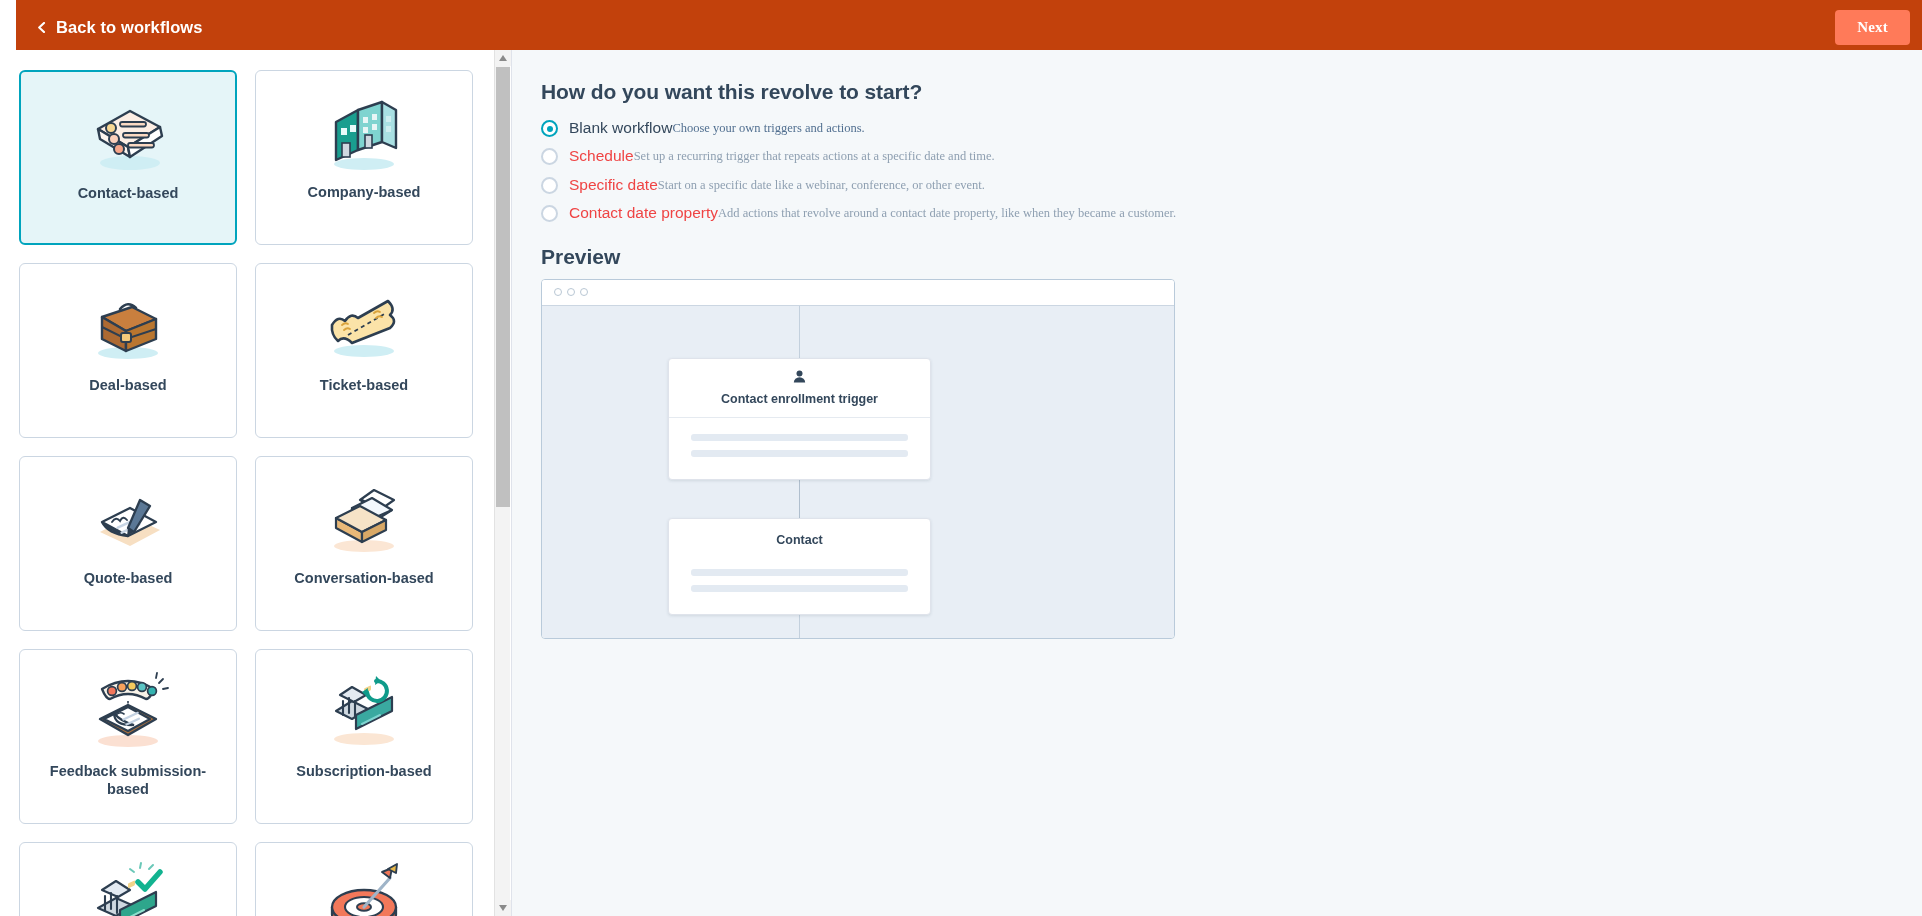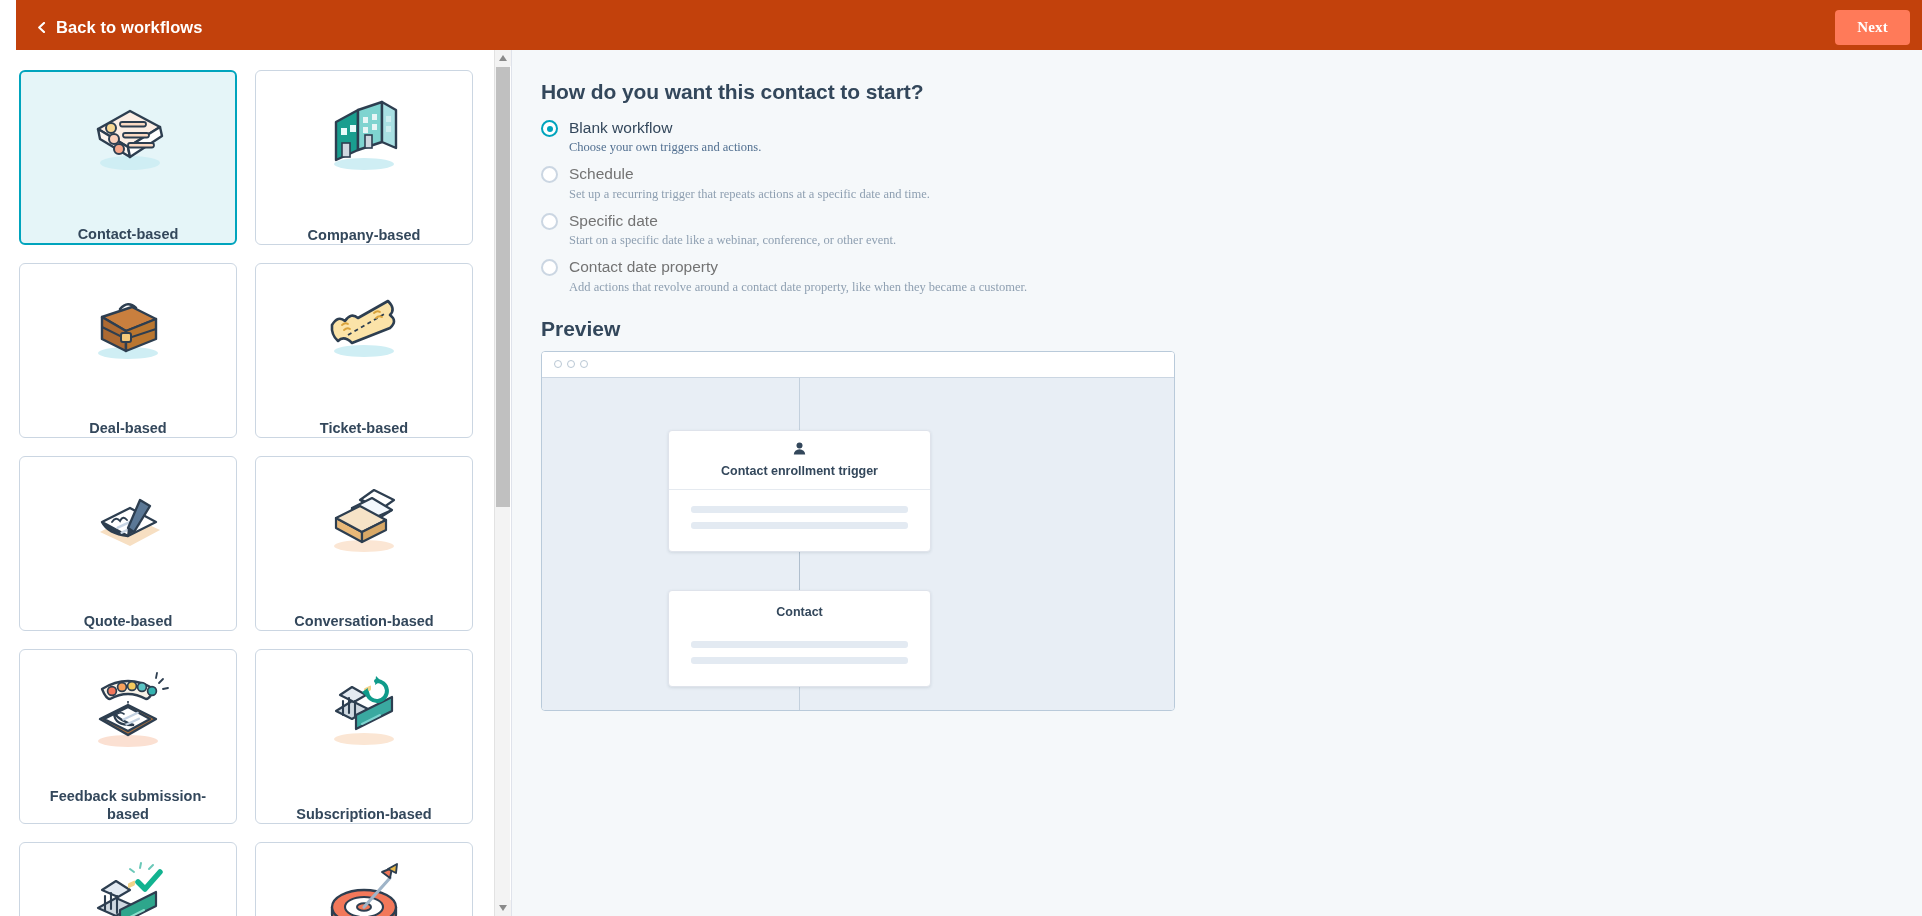--- a/index.html
+++ b/index.html
@@ -53,21 +53,21 @@
     grid-template-columns: repeat(2, 218px);
     gap: 18px 18px;
     padding: 20px 0 0 19px;
   }
   .type-card {
     width: 218px; height: 175px;
     border: 1px solid #cbd6e2;
     border-radius: 6px;
     background: #ffffff;
     display: flex; flex-direction: column;
-    align-items: center; justify-content: space-between;
+    align-items: center; justify-content: flex-start;
     cursor: pointer;
     position: relative;
   }
   .type-card.selected {
     border: 2px solid #00a4bd;
     background: #e5f5f8;
   }
   .card-art {
     height: 112px; width: 100%;
     display: flex; align-items: center; justify-content: center;
@@ -121,26 +121,26 @@
     position: relative; cursor: pointer;
   }
   .radio-dot.checked {
     border-color: #00a4bd;
   }
   .radio-dot.checked::after {
     content: ""; position: absolute;
     top: 3.5px; left: 3.5px; width: 6px; height: 6px;
     border-radius: 50%; background: #00a4bd;
   }
-  .radio-text { display: flex; flex-direction: column; }
+  .radio-text { display: flex; flex-direction: row; }
   .radio-label {
     font-size: 15.5px; color: #33475b; line-height: 1.25;
     cursor: pointer;
   }
-  .radio-row.disabled .radio-label { color: #737373; }
+  .radio-row.disabled .radio-label { color: #ef4444; }
   .radio-desc {
     font-size: 12.5px; color: #516f90; margin-top: 3px; font-family: Liberation Serif, serif;
   }
   .radio-row.disabled .radio-desc { color: #8e9fb1; }
 
   .preview-title {
     font-size: 21px; font-weight: bold; color: #33475b;
     margin: 0 0 10px 0;
   }
 
@@ -415,21 +415,21 @@
       <div class="sb-arrow sb-down">
         <svg width="8" height="6" viewBox="0 0 8 6">
             <path d="M0 0 L8 0 L4 6 Z" fill="#8a8a8a"></path>
           </svg>
       </div>
     </div>
   </div>
 
   <div class="right-panel">
 
-    <div class="section-title">How do you want this contact to start?</div>
+    <div class="section-title">How do you want this revolve to start?</div>
 
     <div class="radio-list">
 
       <div class="radio-row">
         <span class="radio-dot checked"></span>
         <span class="radio-text">
           <span class="radio-label">Blank workflow</span>
           <span class="radio-desc">Choose your own triggers and actions.</span>
         </span>
       </div>

